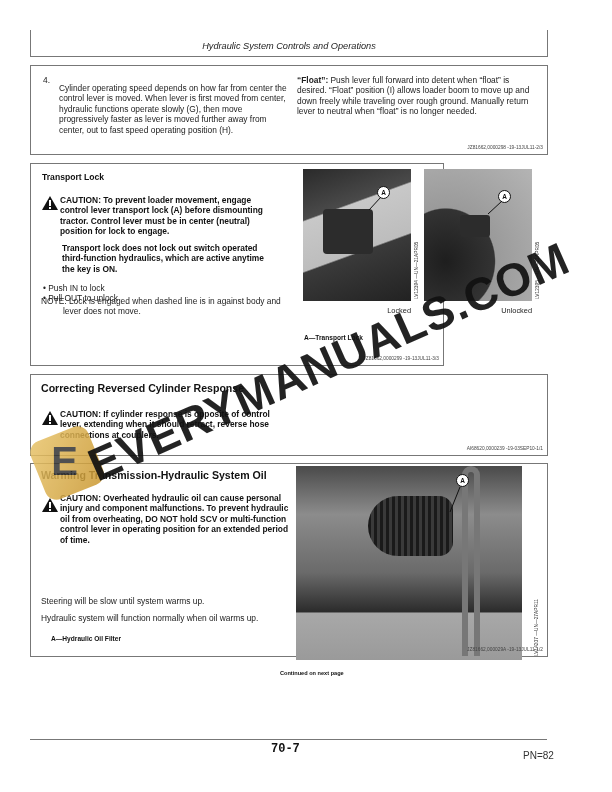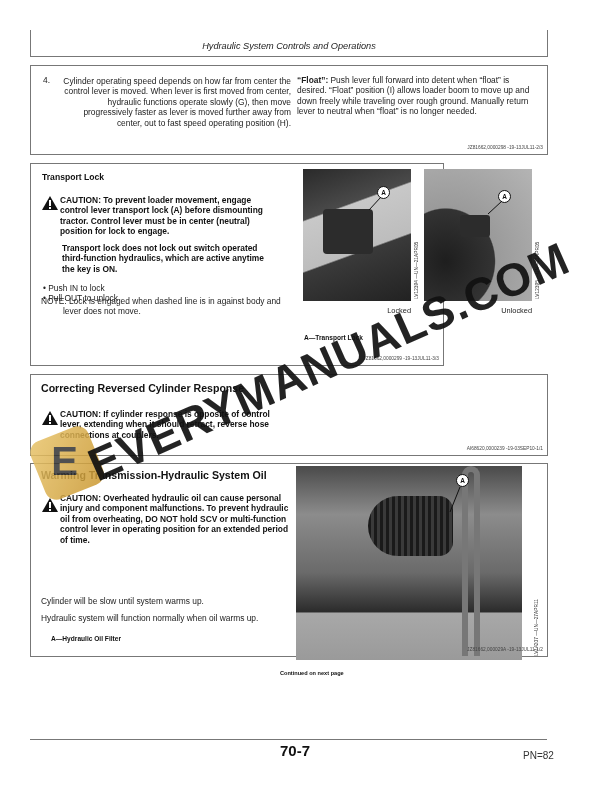--- a/index.html
+++ b/index.html
@@ -46,21 +46,21 @@
   </style>
 </head>
 <body>
 
 <div class="abs hdr-box">
   <div class="hdr-title">Hydraulic System Controls and Operations</div>
 </div>
 
 <div class="abs box" style="left:30px; top:65px; width:518px; height:90px;">
   <div class="abs body-txt" style="left:12px; top:9px;">4.</div>
-  <div class="abs body-txt" style="left:28px; top:10px; width:232px;text-align:right;">Cylinder operating speed depends on how far from center the control lever is moved. When lever is first moved from center, hydraulic functions operate slowly (G), then move progressively faster as lever is moved further away from center, out to fast speed operating position (H).</div>
+  <div class="abs body-txt" style="left:28px; top:17px; width:232px;">Cylinder operating speed depends on how far from center the control lever is moved. When lever is first moved from center, hydraulic functions operate slowly (G), then move progressively faster as lever is moved further away from center, out to fast speed operating position (H).</div>
   <div class="abs body-txt" style="left:266px; top:9px; width:242px;">
     <span class="bold">“Float”:</span><span> Push lever full forward into detent when “float” is desired. “Float” position (I) allows loader boom to move up and down freely while traveling over rough ground. Manually return lever to neutral when “float” is no longer needed.</span>
   </div>
   <div class="abs ref" style="right:4px; bottom:4px;">JZ81662,0000298 -19-13JUL11-2/3</div>
 </div>
 
 <div class="abs box" style="left:30px; top:163px; width:414px; height:203px;">
   <div class="abs bold" style="left:11px; top:8px; font-size:8.6px;">Transport Lock</div>
 
   <svg class="abs" style="left:11px; top:32px;" width="16" height="14" viewBox="0 0 16 14">
@@ -113,38 +113,38 @@
 </div>
 
 <div class="abs box" style="left:30px; top:463px; width:518px; height:194px;">
   <div class="abs sec-title" style="left:10px; top:5px;">Warming Transmission-Hydraulic System Oil</div>
   <svg class="abs" style="left:11px; top:34px;" width="16" height="14" viewBox="0 0 16 14">
     <polygon points="8,0 16,14 0,14" fill="#111"></polygon>
     <rect x="7" y="4" width="2" height="6" fill="#fff"></rect>
     <rect x="7" y="11" width="2" height="2" fill="#fff"></rect>
   </svg>
   <div class="abs caution" style="left:29px; top:29px; width:232px;">CAUTION: Overheated hydraulic oil can cause personal injury and component malfunctions. To prevent hydraulic oil from overheating, DO NOT hold SCV or multi-function control lever in operating position for an extended period of time.</div>
-  <div class="abs body-txt" style="left:10px; top:132px; width:250px;">Cylinder will be slow until system warms up.</div>
+  <div class="abs body-txt" style="left:10px; top:132px; width:250px;">Steering will be slow until system warms up.</div>
   <div class="abs body-txt" style="left:10px; top:149px; width:250px;">Hydraulic system will function normally when oil warms up.</div>
   <div class="abs legend" style="left:20px; top:171px;">A—Hydraulic Oil Filter</div>
 
   <div class="abs photo" style="left:265px; top:2px; width:226px; height:194px; background:linear-gradient(180deg,#4a4a4a 0%,#8c8c8c 25%,#6a6a6a 55%,#2c2c2c 75%,#a8a8a8 76%,#9a9a9a 100%);">
     <div class="abs" style="left:72px; top:30px; width:85px; height:60px; background:repeating-linear-gradient(90deg,#1a1a1a 0 3px,#3a3a3a 3px 6px); border-radius:30px 14px 14px 30px;"></div>
     <div class="abs" style="left:166px; top:0; width:18px; height:190px; border:6px solid #777; border-bottom:none; border-radius:40px 40px 0 0; box-sizing:border-box;"></div>
     <div class="abs callout" style="left:160px; top:8px;">A</div>
     <svg class="abs" style="left:150px; top:20px;" width="18" height="30">
         <line x1="14" y1="1" x2="4" y2="26" stroke="#111" stroke-width="1"></line>
       </svg>
   </div>
   <div class="abs vert" style="left:503px; top:130px; height:62px;">LV14207 —UN—27APR11</div>
 
   <div class="abs legend" style="left:249px; top:206px; font-size:5.6px;">Continued on next page</div>
   <div class="abs ref" style="right:4px; bottom:4px;">JZ81662,000029A -19-13JUL11-1/2</div>
 </div>
 
 <div class="abs" style="left:30px; top:739px; width:517px; height:1px; background:#777;"></div>
-<div class="abs bold" style="left:280px; top:742px; font-size:15px;">70-7</div>
+<div class="abs bold" style="left:271px; top:742px; font-size:12px;font-family:Liberation Mono, monospace;">70-7</div>
 <div class="abs" style="left:523px; top:750px; font-size:10px; color:#333;">PN=82</div>
 
 <div class="abs logo" style="left:36px; top:432px;">
   <div class="abs" style="left:16px; top:6px; font-size:40px; font-weight:bold; color:#333; transform:rotate(22deg);">E</div>
 </div>
 <div class="abs wm" style="left:102px; top:438px;">EVERYMANUALS.COM</div>
 
 </body></html>

